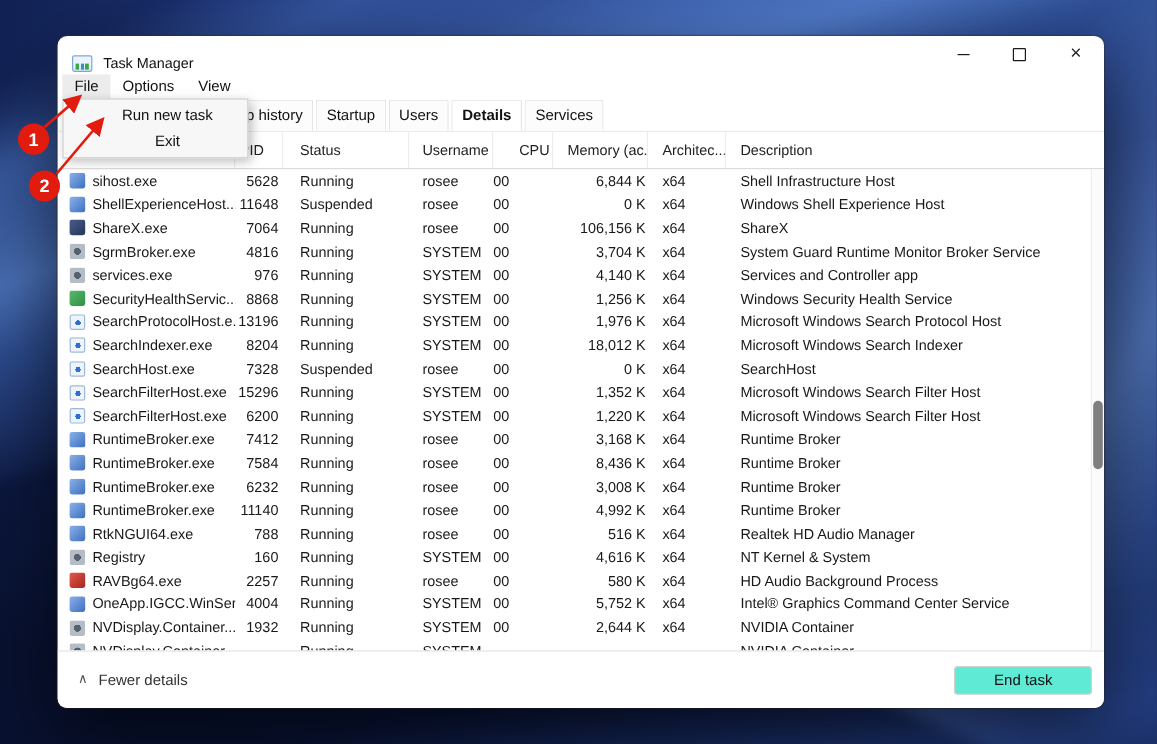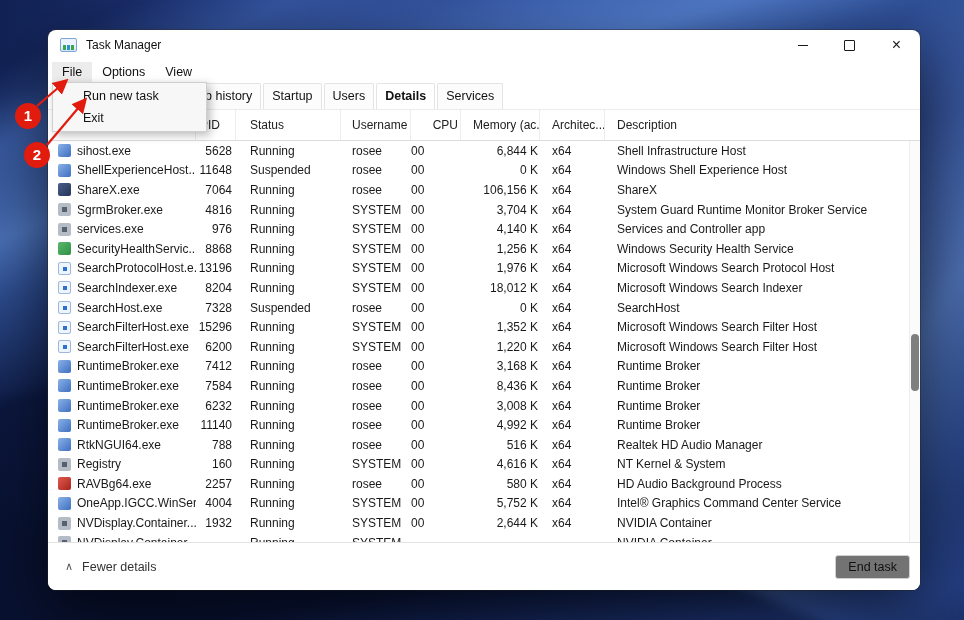--- a/index.html
+++ b/index.html
@@ -16,38 +16,38 @@
   .r2{left:520px;top:-120px;width:940px;height:780px;transform:rotate(24deg);opacity:.6;
     background:linear-gradient(100deg, transparent 30%, #6f9be0 48%, #3a5fae 57%, transparent 74%);}
   .r3{left:160px;top:470px;width:1100px;height:300px;transform:rotate(-8deg);opacity:.55;
     background:linear-gradient(178deg, transparent 25%, #2c4c9e 52%, transparent 80%);}
   .r4{left:-80px;top:-60px;width:520px;height:230px;transform:rotate(-22deg);opacity:.5;
     background:linear-gradient(175deg, transparent 25%, #4a74c4 50%, transparent 78%);}
   
   .window{position:absolute;left:48px;top:30px;width:872px;height:560px;background:#fff;
     border-radius:8px;box-shadow:0 22px 60px rgba(0,0,0,.6), 0 0 0 1px rgba(50,50,50,.45);
     color:#111;overflow:hidden;}
-  .titlebar{height:30px;display:flex;align-items:center;padding:0 0 0 12px;}
+  .titlebar{height:30px;display:flex;align-items:flex-end;padding:0 0 0 12px;}
   .app-icon{width:15px;height:12px;border:1px solid #7aa7d6;border-radius:2px;position:relative;
     background:linear-gradient(180deg,#eaf3ff 55%, #cfe3f8);}
   .app-icon::after{content:'';position:absolute;left:2px;right:2px;bottom:1px;height:5px;
     background:linear-gradient(90deg,#39a845 0 28%, transparent 28% 38%, #2f8fd0 38% 62%, transparent 62% 72%, #39a845 72%);}
   .title{font-size:12px;margin-left:9px;}
   .controls{margin-left:auto;display:flex;height:100%;}
   .ctrl{width:47px;height:100%;display:flex;align-items:center;justify-content:center;color:#1a1a1a;}
   .glyph-min{display:block;width:10px;height:1px;background:#1a1a1a;}
   .glyph-max{display:block;width:9px;height:9px;border:1px solid #1a1a1a;border-radius:1px;}
   .glyph-close{font-size:16px;line-height:1;}
   
   .menubar{height:23px;display:flex;align-items:center;padding-left:4px;font-size:12.5px;}
   .menu-item{padding:3px 10px;cursor:default;}
   .menu-item.open{background:#ececec;}
   
   .dropdown{position:absolute;left:4px;top:52px;width:153px;background:#f7f7f7;
-    border:1px solid #cfcfcf;box-shadow:3px 3px 9px rgba(0,0,0,.28);z-index:20;padding:2px 0;font-size:12.5px;}
+    border:1px solid #cfcfcf;box-shadow:3px 3px 9px rgba(0,0,0,.28);z-index:20;padding:2px 0;font-size:12.5px;text-align:center;}
   .dd-item{padding:4px 10px 4px 30px;white-space:nowrap;}
   
   .tabstrip{height:26px;display:flex;align-items:flex-end;padding-left:157px;border-bottom:1px solid #ececec;text-align:center;}
   .tab{padding:5px 8px 6px;font-size:12.5px;border:1px solid #e4e4e4;border-bottom:none;
     background:#fcfcfc;border-radius:2px 2px 0 0;margin-right:2px;white-space:nowrap;}
   .tab.partial{border-left:none;padding-left:0;}
   .tab.selected{font-weight:bold;background:#fff;}
   
   .grid8{display:grid;grid-template-columns:148px 40px 105px 70px 50px 79px 65px minmax(0,1fr);}
   .thead{height:30px;align-items:center;border-bottom:1px solid #dcdcdc;font-size:12px;color:#222;}
@@ -80,22 +80,22 @@
   .icon-speaker{background:linear-gradient(135deg,#e05a4e,#a8241c);}
   .icon-sharex{background:linear-gradient(135deg,#4b5d87,#24355c);}
   
   .vscroll{position:absolute;top:0;right:0;width:10px;height:100%;background:#fbfbfb;border-left:1px solid #ededed;}
   .vthumb{position:absolute;left:1px;right:1px;top:48%;height:14%;background:#7f7f7f;border-radius:4px;}
   
   .footer{position:absolute;left:0;right:0;bottom:0;height:47px;border-top:1px solid #e3e3e3;
     display:flex;align-items:center;background:#fff;padding:0 10px 0 17px;}
   .toggle{display:flex;align-items:center;gap:9px;font-size:12.5px;color:#333;}
   .chev{font-size:11px;color:#555;line-height:1;}
-  .endtask{margin-left:auto;font-size:12.5px;padding:4px 12px;border:1px solid #d0d0d0;border-radius:3px;
-    background:#737373;color:#111;}
+  .endtask{margin-left:auto;font-size:12.5px;padding:4px 32px;border:1px solid #d0d0d0;border-radius:3px;
+    background:#5eead4;color:#111;}
   
   .annot{position:absolute;inset:0;z-index:60;pointer-events:none;}
 </style>
 </head>
 <body>
 
 <div class="wp">
   <div class="ribbon r1"></div>
   <div class="ribbon r2"></div>
   <div class="ribbon r3"></div>

